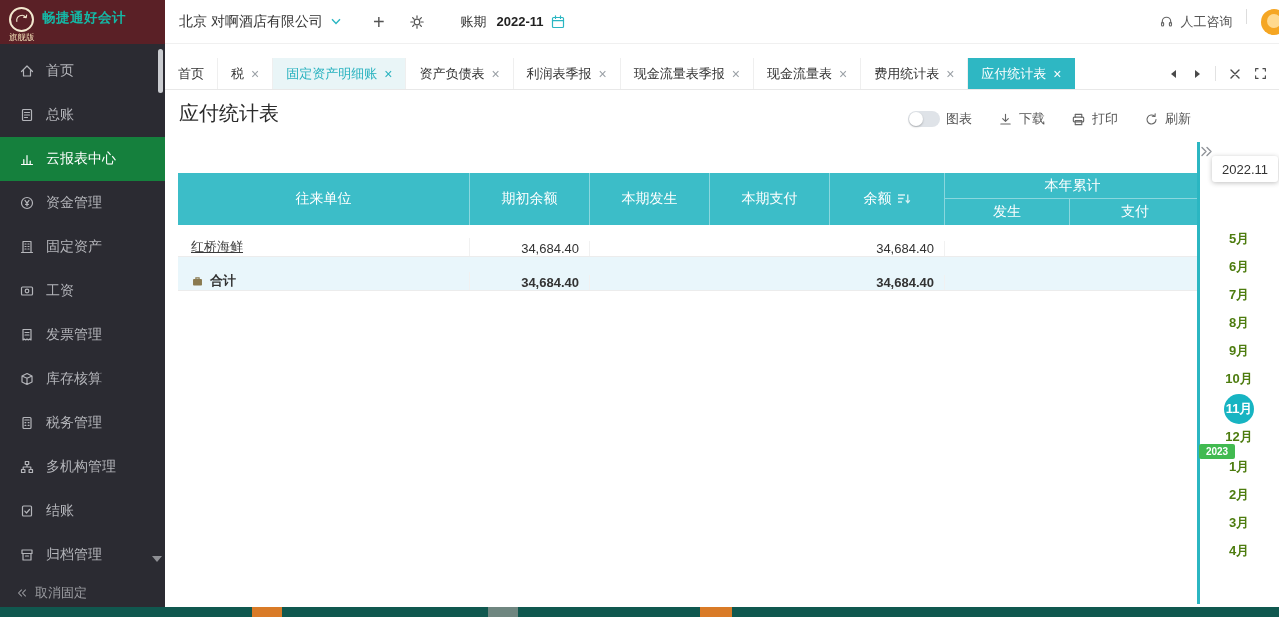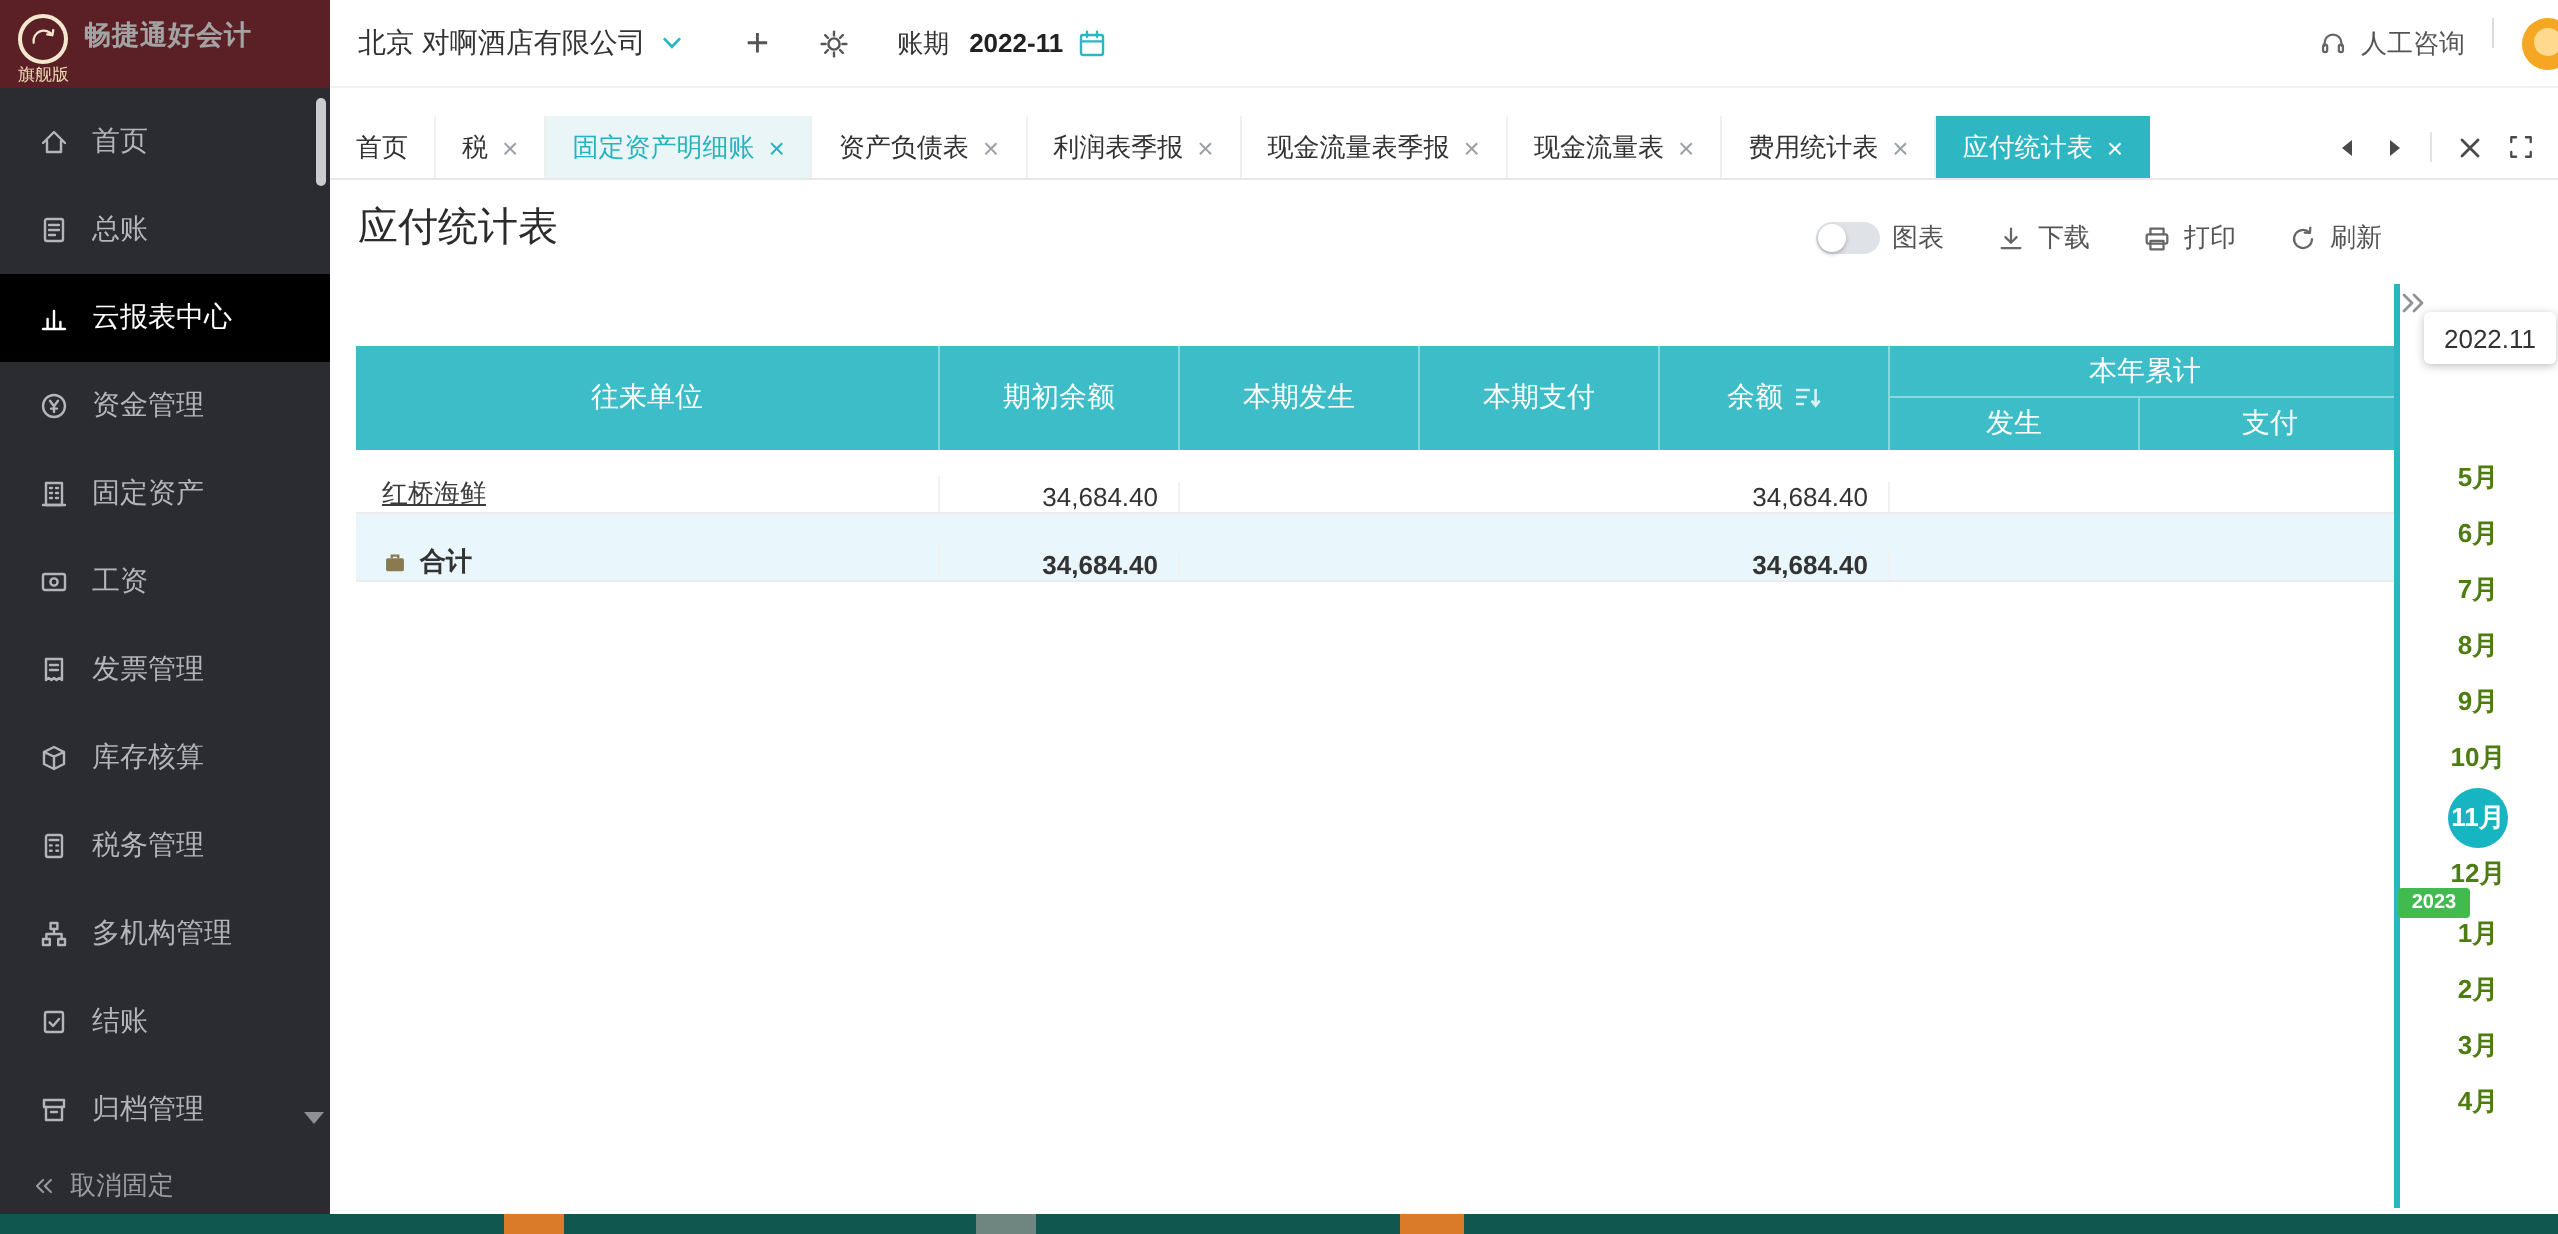--- a/index.html
+++ b/index.html
@@ -3,44 +3,44 @@
 <meta charset="utf-8">
 <style>
   *{margin:0;padding:0;box-sizing:border-box}
   body{font-family:"Liberation Sans","DejaVu Sans",sans-serif;background:#fff}
   .screen{position:relative;width:1279px;height:617px;background:#fff;overflow:hidden}
   svg.ic{fill:none;stroke-width:1.2;stroke-linecap:round;stroke-linejoin:round;display:block}
 
   
   .logo{position:absolute;left:0;top:0;width:165px;height:44px;background:#5a2026;color:#fff;z-index:5}
   .logo-circle{position:absolute;left:9px;top:7px;width:25px;height:25px;border-radius:50%;border:2px solid #f3e8cf;display:flex;align-items:center;justify-content:center}
-  .logo-title{position:absolute;left:42px;top:9px;font-size:13.5px;font-weight:700;color:#a3a3a3;letter-spacing:.5px;white-space:nowrap}
+  .logo-title{position:absolute;left:42px;top:9px;font-size:13.5px;font-weight:700;color:#14b8a6;letter-spacing:.5px;white-space:nowrap}
   .logo-sub{position:absolute;left:9px;top:32px;font-size:8.5px;color:#f0dcb4}
 
   
   .topbar{position:absolute;left:165px;top:0;width:1228px;height:44px;background:#fff;border-bottom:1px solid #f0f0f0;display:flex;align-items:center;padding:0 14px;z-index:4}
   .company{display:flex;align-items:center;gap:8px;font-size:14px;color:#333;cursor:pointer}
   .tb-plus{margin-left:32px;font-size:20px;color:#555;cursor:pointer;line-height:1}
   .tb-gear{margin-left:24px;cursor:pointer}
-  .tb-period-label{margin-left:24px;font-size:13px;color:#333}
+  .tb-period-label{margin-left:36px;font-size:13px;color:#333}
   .tb-period-value{margin-left:10px;font-size:13px;color:#222;font-weight:700;cursor:pointer}
   .tb-cal{margin-left:6px;cursor:pointer}
   .tb-right{margin-left:auto;display:flex;}
   .consult{display:flex;align-items:center;gap:6px;font-size:13px;color:#555;cursor:pointer}
   .tb-divider{width:1px;height:15px;background:#ddd;margin:0 14px}
   .avatar{width:26px;height:26px;border-radius:50%;background:#f5a623;position:relative;cursor:pointer;overflow:hidden}
   .avatar:after{content:"";position:absolute;left:6px;top:5px;width:14px;height:14px;border-radius:50%;background:#ffd98e}
   .user-name{margin-left:20px;font-size:13px;color:#333;cursor:pointer;max-width:92px;overflow:hidden;white-space:nowrap}
 
   
   .sidebar{position:absolute;left:0;top:44px;width:165px;height:563px;background:#2b2b32;z-index:5}
   .side-items{padding-top:5px}
   .side-item{height:44px;display:flex;align-items:center;gap:11px;padding-left:19px;color:#b4b5ba;font-size:14px;cursor:pointer;white-space:nowrap}
   .side-item svg{stroke:#b4b5ba;flex:none}
-  .side-item.active{background:#000000;color:#fff}
+  .side-item.active{background:#15803d;color:#fff}
   .side-item.active svg{stroke:#fff}
   .unpin{position:absolute;bottom:0;left:0;width:100%;height:28px;display:flex;align-items:center;gap:6px;padding-left:15px;color:#9b9ca1;font-size:13px;cursor:pointer}
   .unpin svg{stroke:#9b9ca1}
   .sb-thumb{position:absolute;right:2px;top:5px;width:5px;height:44px;background:#caccd0;border-radius:3px;cursor:pointer}
   .sb-down{position:absolute;right:3px;top:512px;width:0;height:0;border-left:5px solid transparent;border-right:5px solid transparent;border-top:6px solid #8e8f94;cursor:pointer}
 
   
   .tabbar{position:absolute;left:165px;top:58px;width:1114px;height:32px;background:#fff;border-bottom:1px solid #e8e8e8;display:flex;align-items:stretch;z-index:3}
   .tab{display:flex;align-items:center;padding:0 13px;font-size:13px;color:#333;border-right:1px solid #efefef;cursor:pointer;white-space:nowrap}
   .tab .tclose{margin-left:7px;color:#9aa0a6;font-size:14px;line-height:1;cursor:pointer}

